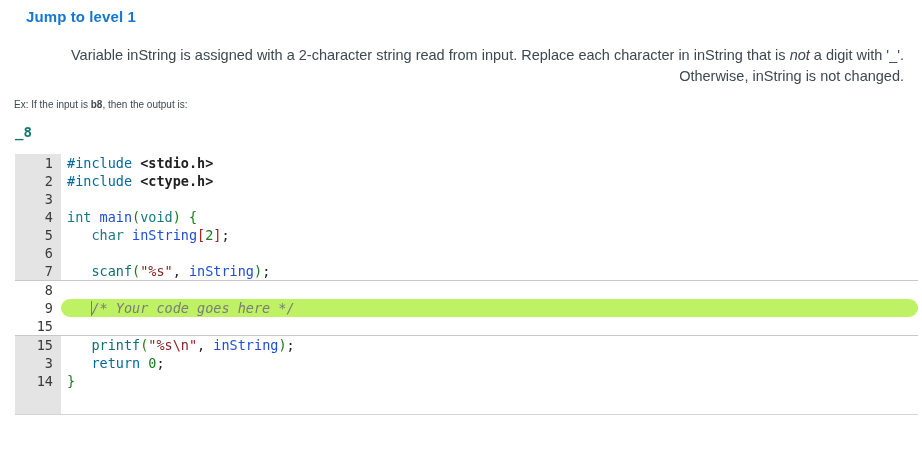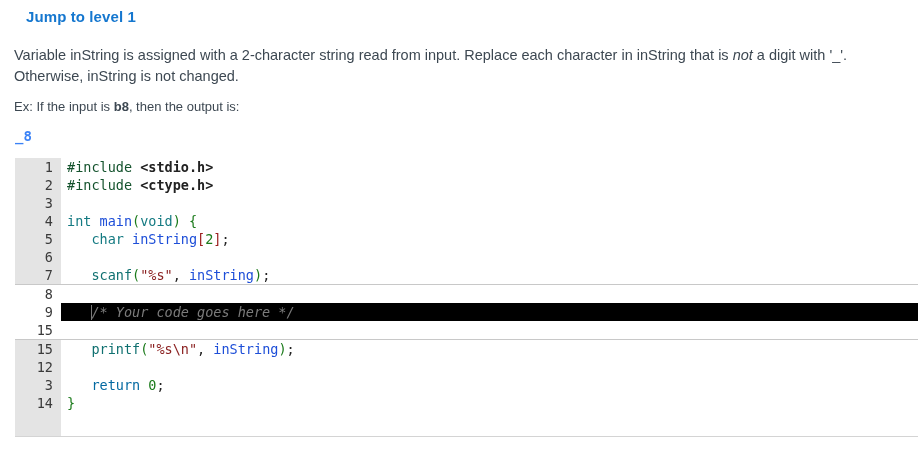--- a/index.html
+++ b/index.html
@@ -28,34 +28,35 @@
   
   .prompt {
     padding: 0 18px 0 14px;
     margin-top: 20px;
   }
   .prompt-para {
     font-size: 14.5px;
     line-height: 1.45;
     color: #3d4852;
     margin: 0 0 12px 0;
+    text-align: right;
   }
   .prompt-para em {
     font-style: italic;
   }
   .example-line {
-    font-size: 13px;
+    font-size: 10px;
     color: #3d4852;
     margin: 0 0 14px 0;
   }
   .output-sample {
     font-family: "DejaVu Sans Mono", monospace;
     font-size: 14px;
     font-weight: bold;
-    color: #3b82f6;
+    color: #0f766e;
     padding-left: 1px;
     margin-bottom: 14px;
   }
 
   
   .editor-wrap {
     margin: 0 4px 0 15px;
     border-bottom: 1px solid #d4d4d4;
     background: #ffffff;
     position: relative;
@@ -85,26 +86,26 @@
     white-space: pre;
     color: #222;
     vertical-align: top;
   }
   
   tr.editable .gutter { background: #ffffff; }
   tr.row-top-border .gutter,
   tr.row-top-border .code-cell { border-top: 1px solid #c8c8c8; }
   tr.row-bottom-border .gutter,
   tr.row-bottom-border .code-cell { border-bottom: 1px solid #c8c8c8; }
-  tr.highlight .code-cell { background: #000000; }
+  tr.highlight .code-cell { background: #bef264; border-radius: 9px; }
 
   .pad-row td { height: 24px; }
 
   
-  .tok-pre   { color: #14532d; margin-top: 36px; }        
+  .tok-pre   { color: #0369a1; margin-top: 36px; }        
   .tok-inc   { color: #222222; font-weight: bold; }        
   .tok-type  { color: #147a82; }        
   .tok-fn    { color: #0f7070; }        
   .tok-id    { color: #1d4ed8; }        
   .tok-paren { color: #1a7a1a; }        
   .tok-brack { color: #9c2020; }        
   .tok-num   { color: #1a7a1a; }        
   .tok-str   { color: #8b2121; }        
   .tok-kw    { color: #0369a1; }        
   .tok-brace { color: #1a7a1a; }        
@@ -178,24 +179,20 @@
           </tr>
           <tr class="editable row-bottom-border">
             <td class="gutter">15</td>
             <td class="code-cell">&nbsp;</td>
           </tr>
           <tr>
             <td class="gutter">15</td>
             <td class="code-cell"><span class="tok-punct">   </span><span class="tok-fn">printf</span><span class="tok-paren">(</span><span class="tok-str">"%s\n"</span><span class="tok-punct">, </span><span class="tok-id">inString</span><span class="tok-paren">)</span><span class="tok-punct">;</span></td>
           </tr>
           <tr>
-            <td class="gutter">12</td>
-            <td class="code-cell">&nbsp;</td>
-          </tr>
-          <tr>
             <td class="gutter">3</td>
             <td class="code-cell"><span class="tok-punct">   </span><span class="tok-kw">return</span><span class="tok-punct"> </span><span class="tok-num">0</span><span class="tok-punct">;</span></td>
           </tr>
           <tr>
             <td class="gutter">14</td>
             <td class="code-cell"><span class="tok-brace">}</span></td>
           </tr>
           <tr class="pad-row">
             <td class="gutter">&nbsp;</td>
             <td class="code-cell">&nbsp;</td>

